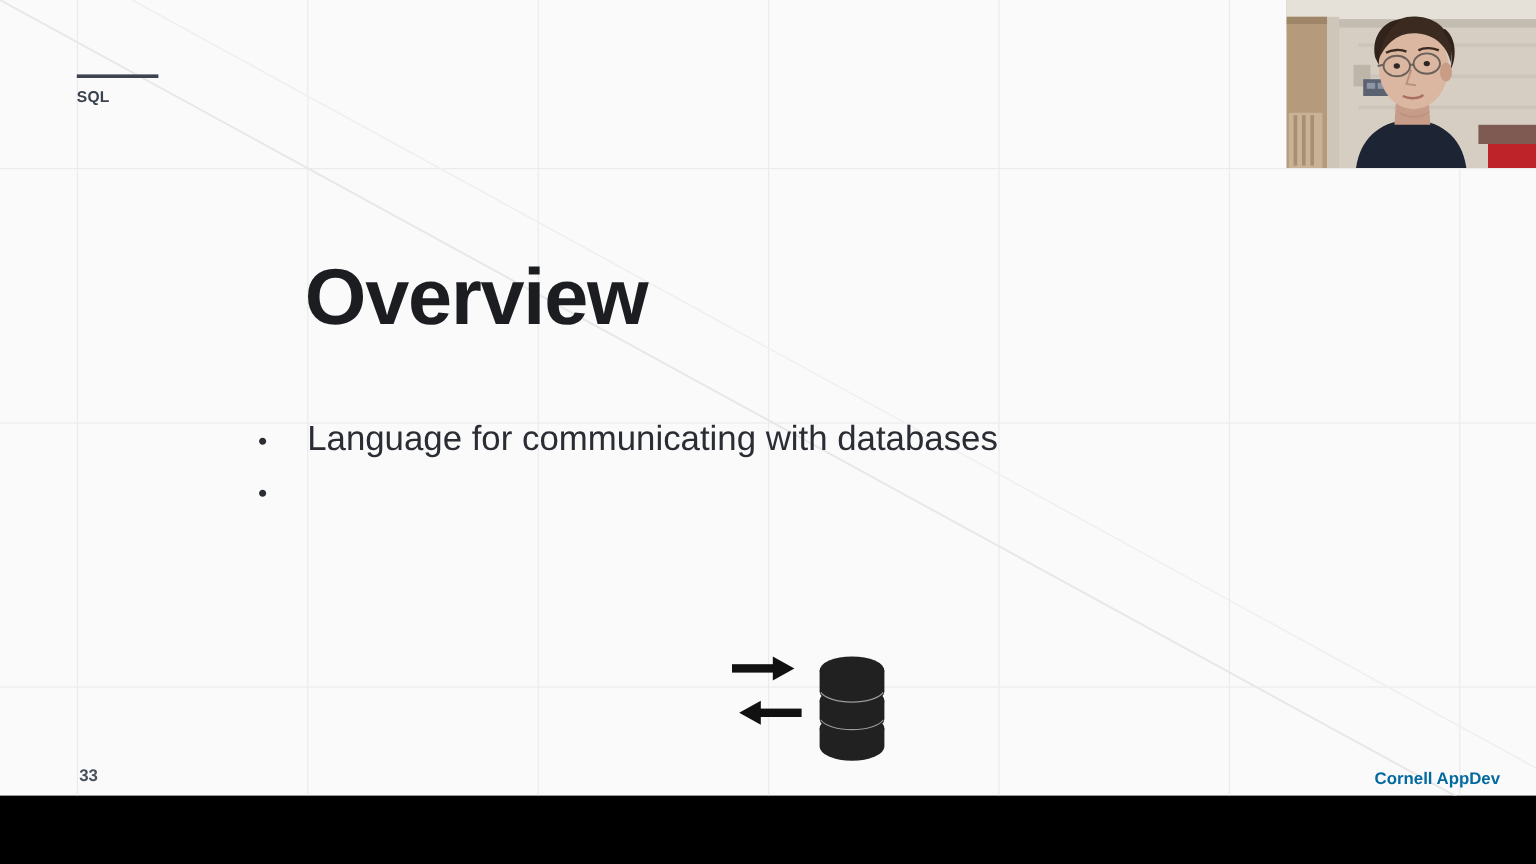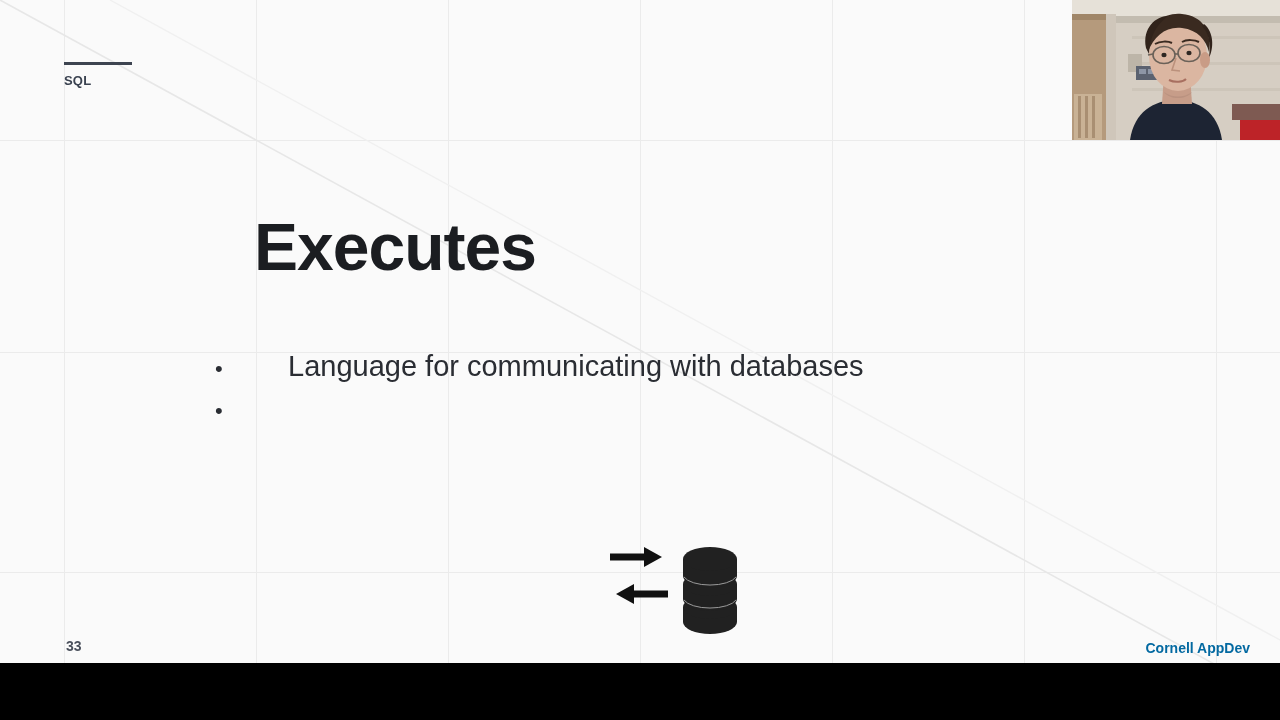--- a/index.html
+++ b/index.html
@@ -103,21 +103,20 @@
     line-height: 1;
     text-align: left;
     padding-left: 7px;
     box-sizing: border-box;
   }
   .bullet-text {
     font-size: 29px;
     color: #2a2d33;
     line-height: 1;
     white-space: nowrap;
-    margin-left: 32px;
   }
 
   
   #db-graphic {
     position: absolute;
     left: 600px;
     top: 512px;
     width: 210px;
     height: 126px;
   }
@@ -176,21 +175,21 @@
   <svg id="diagonal-layer" width="1280" height="720" viewBox="0 0 1280 720">
     <line x1="0" y1="0" x2="1280" y2="700" stroke="#e7e7e7" stroke-width="1.6"></line>
     <line x1="110" y1="0" x2="1280" y2="640" stroke="#f0f0f0" stroke-width="1.4"></line>
   </svg>
 
   <div id="slide-header">
     <div id="header-rule"></div>
     <div id="header-label">SQL</div>
   </div>
 
-  <div id="slide-title">Executes</div>
+  <div id="slide-title">Overview</div>
 
   <div id="bullet-list">
     <div class="bullet-row">
       <span class="bullet-marker">•</span>
       <span class="bullet-text">Language for communicating with databases</span>
     </div>
     <div class="bullet-row">
       <span class="bullet-marker">•</span>
     </div>
   </div>

